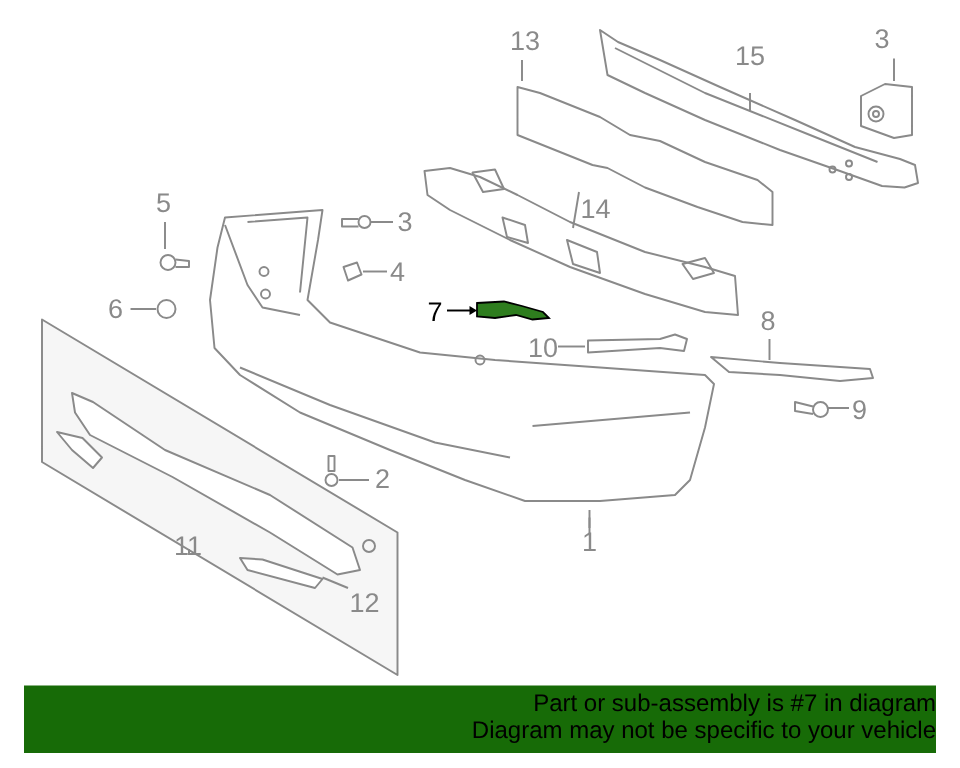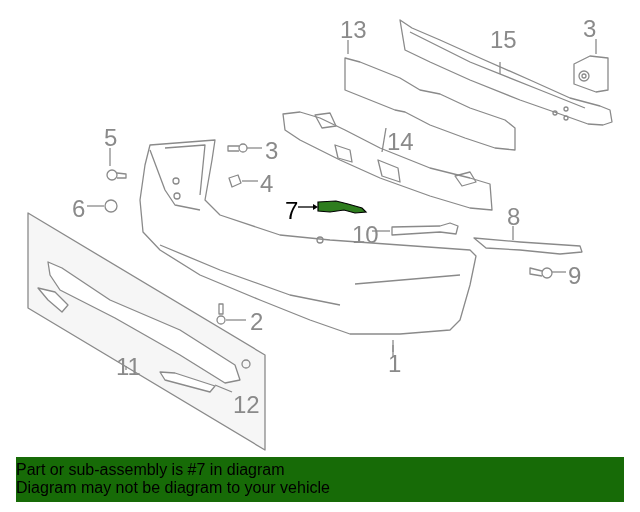--- a/index.html
+++ b/index.html
@@ -1,21 +1,21 @@
 <!DOCTYPE html>
 <html><head>
 <meta charset="utf-8">
 <style>
   html, body { margin:0; padding:0; background:#ffffff; }
   body { width:640px; height:512px; position:relative; overflow:hidden; font-family:"Liberation Sans", sans-serif; }
   #diagram { position:absolute; left:0; top:0; width:640px; height:512px; }
-  .callout { position:absolute; font-family:"Liberation Sans", sans-serif; font-size:24px; color:#8a8a8a; line-height:1; }
+  .callout { position:absolute; font-family:"Liberation Sans", sans-serif; font-size:18px; color:#8a8a8a; line-height:1; }
   .callout.hl { color:#000000; }
   #banner { position:absolute; left:16px; top:457px; width:608px; height:45px; background:#176b07;
-            color:#000; text-align:left; font-size:16px; line-height:18px; padding-top:4px; box-sizing:border-box; }
+            color:#000; text-align:right; font-size:16px; line-height:18px; padding-top:4px; box-sizing:border-box; }
 </style>
 </head>
 <body>
 
 <div id="diagram">
   <svg width="640" height="512" viewBox="0 0 640 512">
     <g fill="none" stroke="#8a8a8a" stroke-width="1.3" stroke-linejoin="round">
 
       <g>
         <path d="M400 20 L412 28 L440 40 L480 58 L530 80 L570 98 L600 106 L610 110 L612 122 L603 125 L588 124 L560 114 L520 100 L470 80 L430 62 L405 50 Z" fill="#fff"></path>
@@ -120,14 +120,14 @@
   <span class="callout" style="left:116px;top:355px">11</span>
   <span class="callout" style="left:233px;top:393px">12</span>
   <span class="callout" style="left:340px;top:18px">13</span>
   <span class="callout" style="left:387px;top:130px">14</span>
   <span class="callout" style="left:490px;top:28px">15</span>
   <span class="callout" style="left:583px;top:17px">3</span>
 </div>
 
 <div id="banner">
   <div>Part or sub-assembly is #7 in diagram</div>
-  <div>Diagram may not be diagram to your vehicle</div>
+  <div>Diagram may not be specific to your vehicle</div>
 </div>
 
 </body></html>

